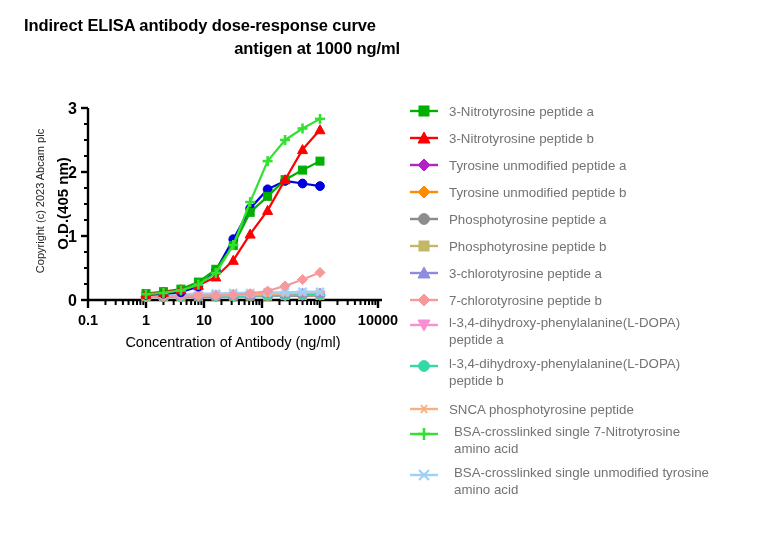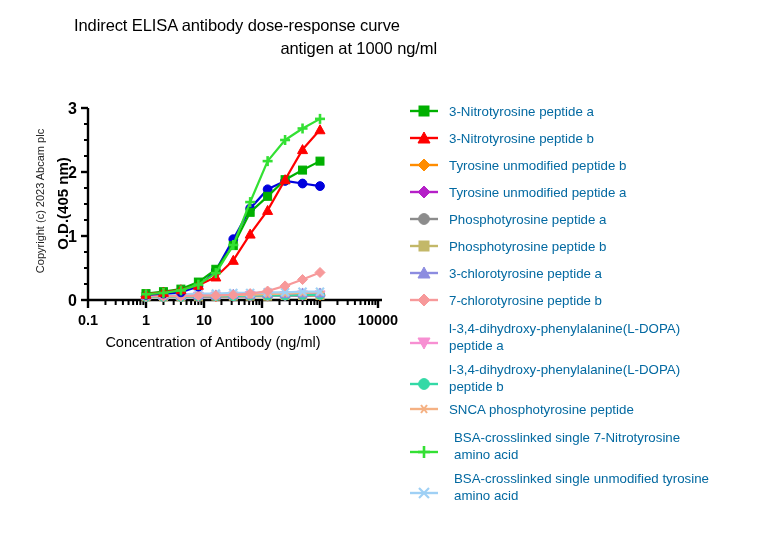--- a/index.html
+++ b/index.html
@@ -22,24 +22,23 @@
   }
 
   
   .chart-title {
     position: absolute;
     left: 0;
     top: 14px;
     width: 400px;
     text-align: center;
     font-size: 16.5px;
-    font-weight: normal;
+    font-weight: bold;
     line-height: 23px;
     letter-spacing: -0.1px;
-    padding-left: 37px;
   }
   .chart-title .line1 { display:block; }
   .chart-title .line2 { display:block;text-align:right; }
 
   
   .copyright {
     position: absolute;
     left: -60px;
     top: 195px;
     width: 200px;
@@ -66,21 +65,21 @@
   
   #plot {
     position: absolute;
     left: 0;
     top: 0;
   }
 
   
   .xlabel {
     position: absolute;
-    left: 48px;
+    left: 68px;
     top: 334px;
     width: 330px;
     text-align: center;
     font-size: 14.5px;
     font-weight: normal;
   }
 
   
   .legend {
     position: absolute;
@@ -89,33 +88,33 @@
     width: 364px;
   }
   .legend-row {
     display: flex;
     align-items: center;
     min-height: 26px;
     margin-bottom: 1px;
   }
   .legend-row.two-line {
     min-height: 40px;
-    align-items: flex-end;
+    align-items: flex-start;
   }
   .legend-key {
     width: 42px;
     flex: 0 0 42px;
     height: 22px;
     position: relative;
   }
   .legend-key svg { display: block; }
   .legend-label {
     font-size: 13.3px;
     line-height: 17px;
-    color: #0369a1;
+    color: #737373;
     padding-left: 3px;
     white-space: pre-line;
   }
   .legend-row.indent .legend-label { padding-left: 8px; }
 </style>
 </head>
 <body>
 
 <div id="root">
 
@@ -777,38 +776,38 @@
             <g>
               <polygon points="20,5 26,16 14,16" fill="#FF0000" stroke="#FF0000" stroke-width="1"></polygon>
             </g>
           </svg>
         </div>
         <div class="legend-label">3-Nitrotyrosine peptide b</div>
       </div>
       <div class="legend-row">
         <div class="legend-key">
           <svg width="40" height="22">
+            <line x1="6" y1="11" x2="34" y2="11" stroke="#B520C8" stroke-width="2.4"></line>
+            <g>
+              <polygon points="20,5 26,11 20,17 14,11" fill="#B520C8" stroke="#B520C8" stroke-width="1"></polygon>
+            </g>
+          </svg>
+        </div>
+        <div class="legend-label">Tyrosine unmodified peptide a</div>
+      </div>
+      <div class="legend-row">
+        <div class="legend-key">
+          <svg width="40" height="22">
             <line x1="6" y1="11" x2="34" y2="11" stroke="#FF8C00" stroke-width="2.4"></line>
             <g>
               <polygon points="20,5 26,11 20,17 14,11" fill="#FF8C00" stroke="#FF8C00" stroke-width="1"></polygon>
             </g>
           </svg>
         </div>
         <div class="legend-label">Tyrosine unmodified peptide b</div>
-      </div>
-      <div class="legend-row">
-        <div class="legend-key">
-          <svg width="40" height="22">
-            <line x1="6" y1="11" x2="34" y2="11" stroke="#B520C8" stroke-width="2.4"></line>
-            <g>
-              <polygon points="20,5 26,11 20,17 14,11" fill="#B520C8" stroke="#B520C8" stroke-width="1"></polygon>
-            </g>
-          </svg>
-        </div>
-        <div class="legend-label">Tyrosine unmodified peptide a</div>
       </div>
       <div class="legend-row">
         <div class="legend-key">
           <svg width="40" height="22">
             <line x1="6" y1="11" x2="34" y2="11" stroke="#8C8C8C" stroke-width="2.4"></line>
             <g>
               <circle cx="20" cy="11" r="5.4" fill="#8C8C8C" stroke="#8C8C8C" stroke-width="1"></circle>
             </g>
           </svg>
         </div>

